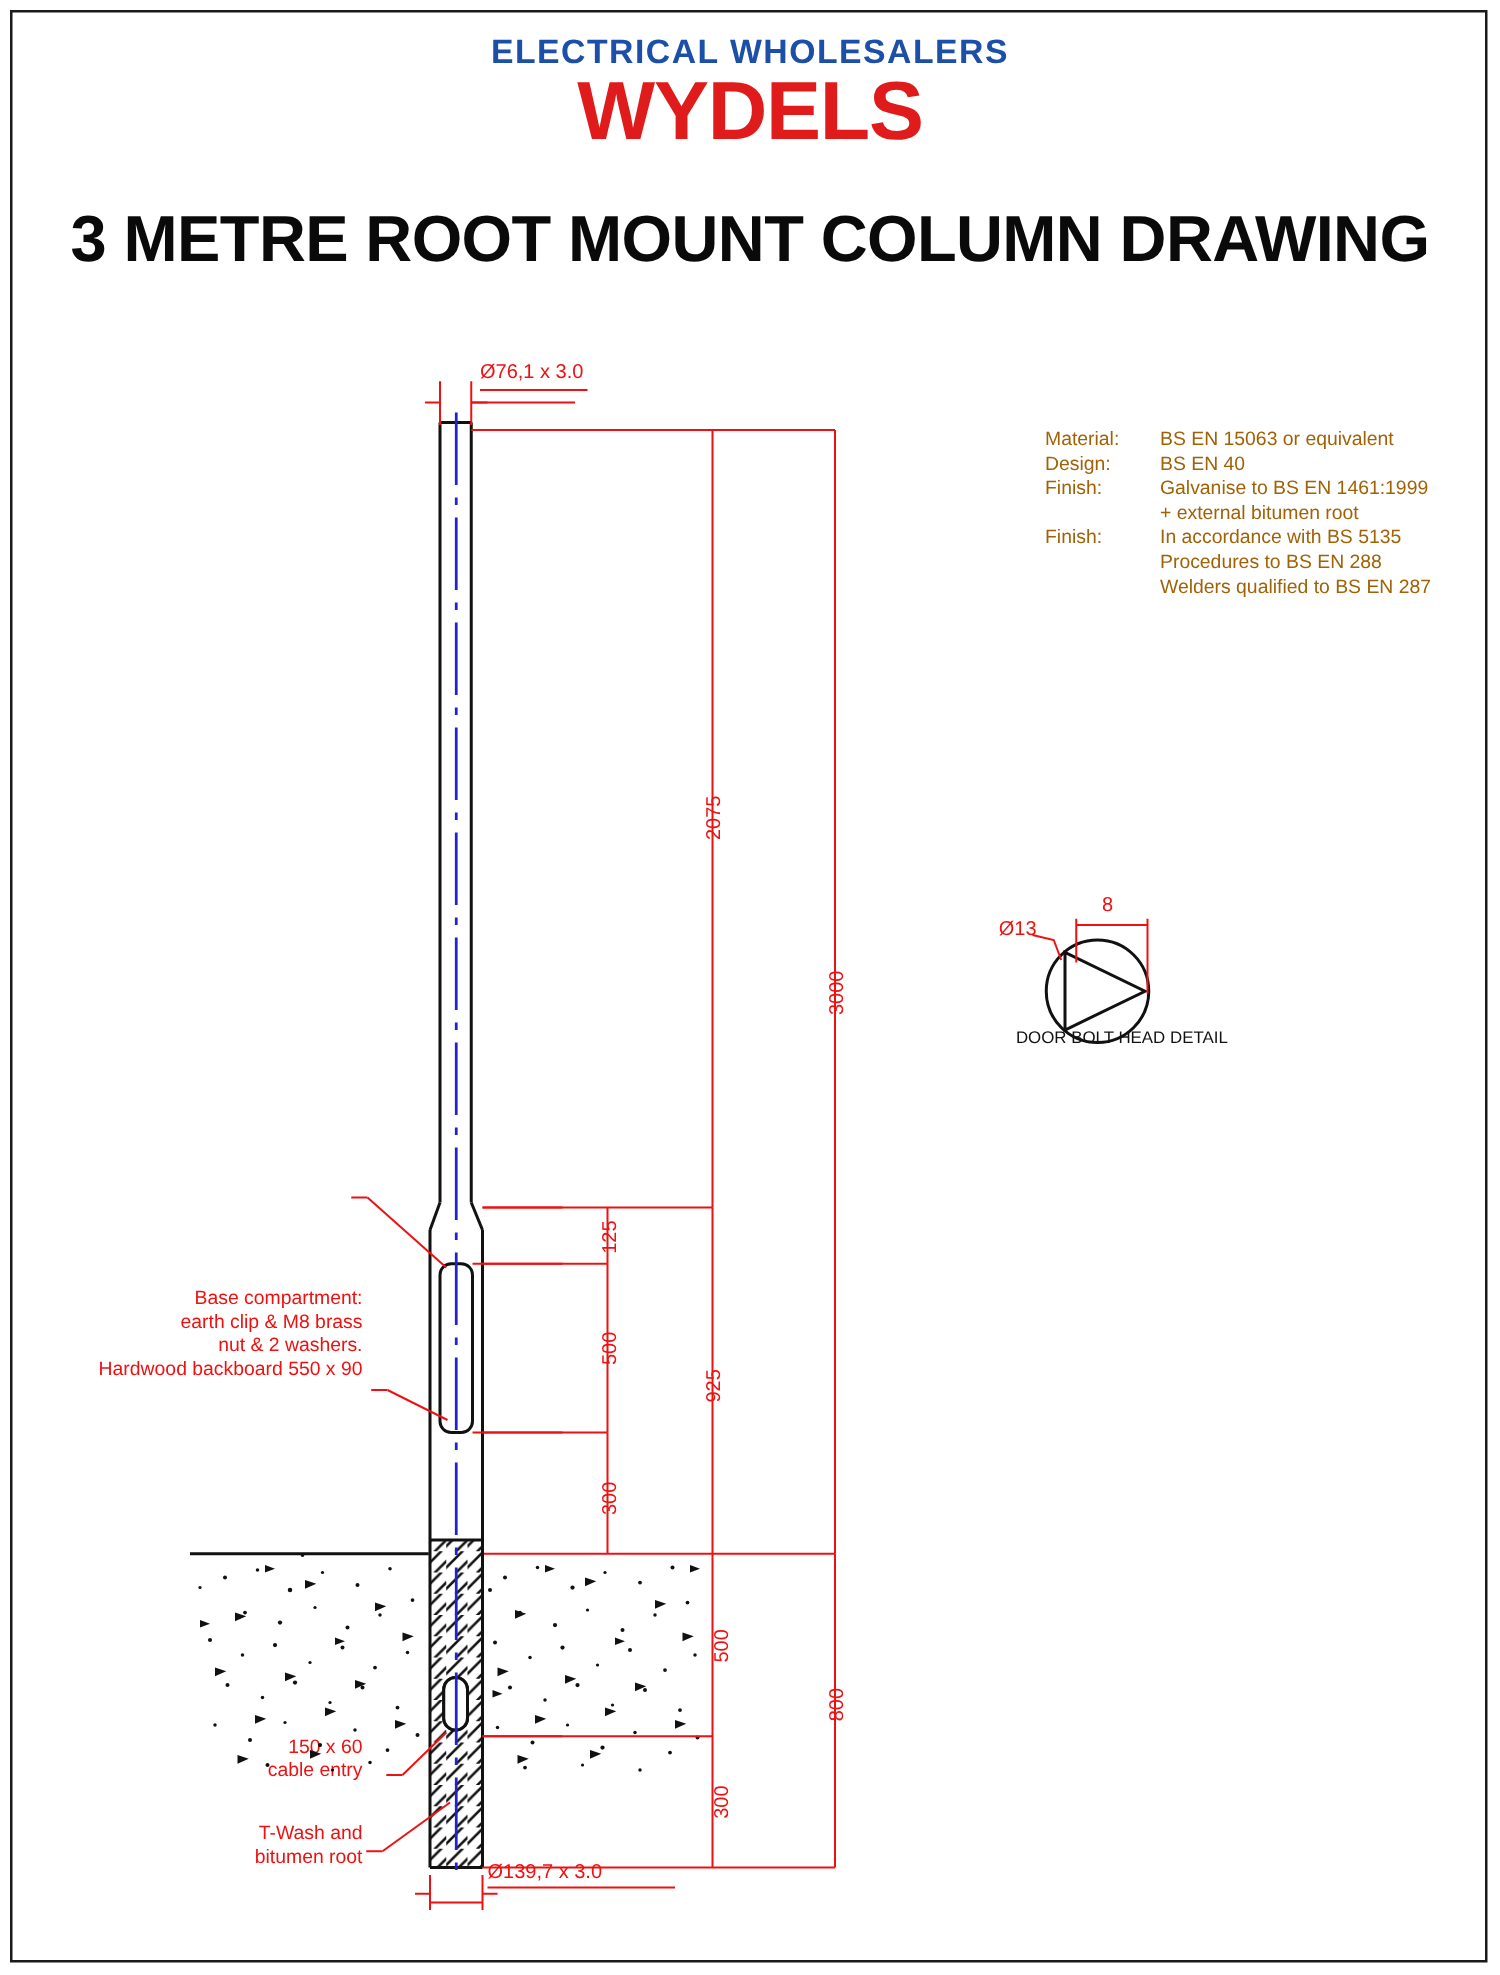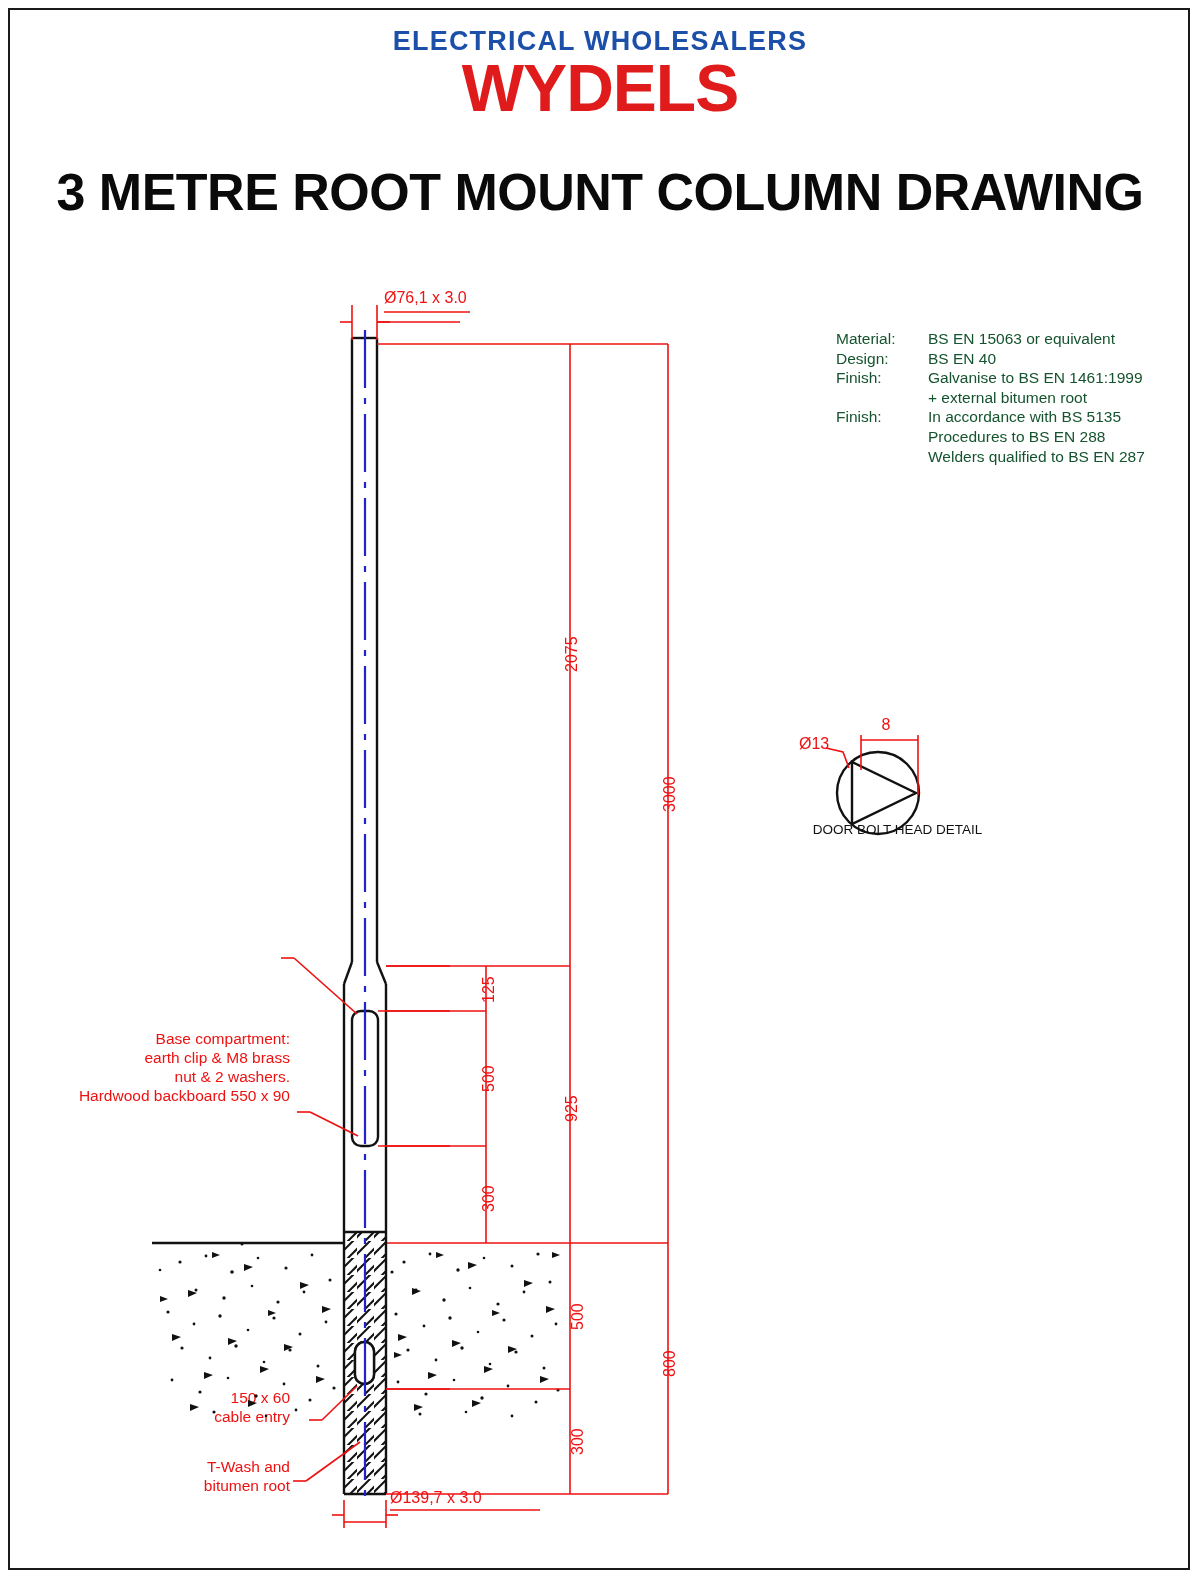--- a/index.html
+++ b/index.html
@@ -63,23 +63,23 @@
     font-size: 52px;
     letter-spacing: -0.5px;
     color: #0a0a0a;
     white-space: nowrap;
   }
 
   
   #spec-block {
     position: absolute;
     left: 836px;
-    top: 329px;
+    top: 342px;
     font-size: 15.5px;
-    color: #14532d;
+    color: #a16207;
     line-height: 19.6px;
   }
   .spec-row { display: flex; white-space: nowrap; }
   .spec-key { width: 92px; flex: 0 0 92px; }
   .spec-val { }
   #bolt-caption {
     position: absolute;
     left: 790px;
     top: 822px;
     width: 215px;

